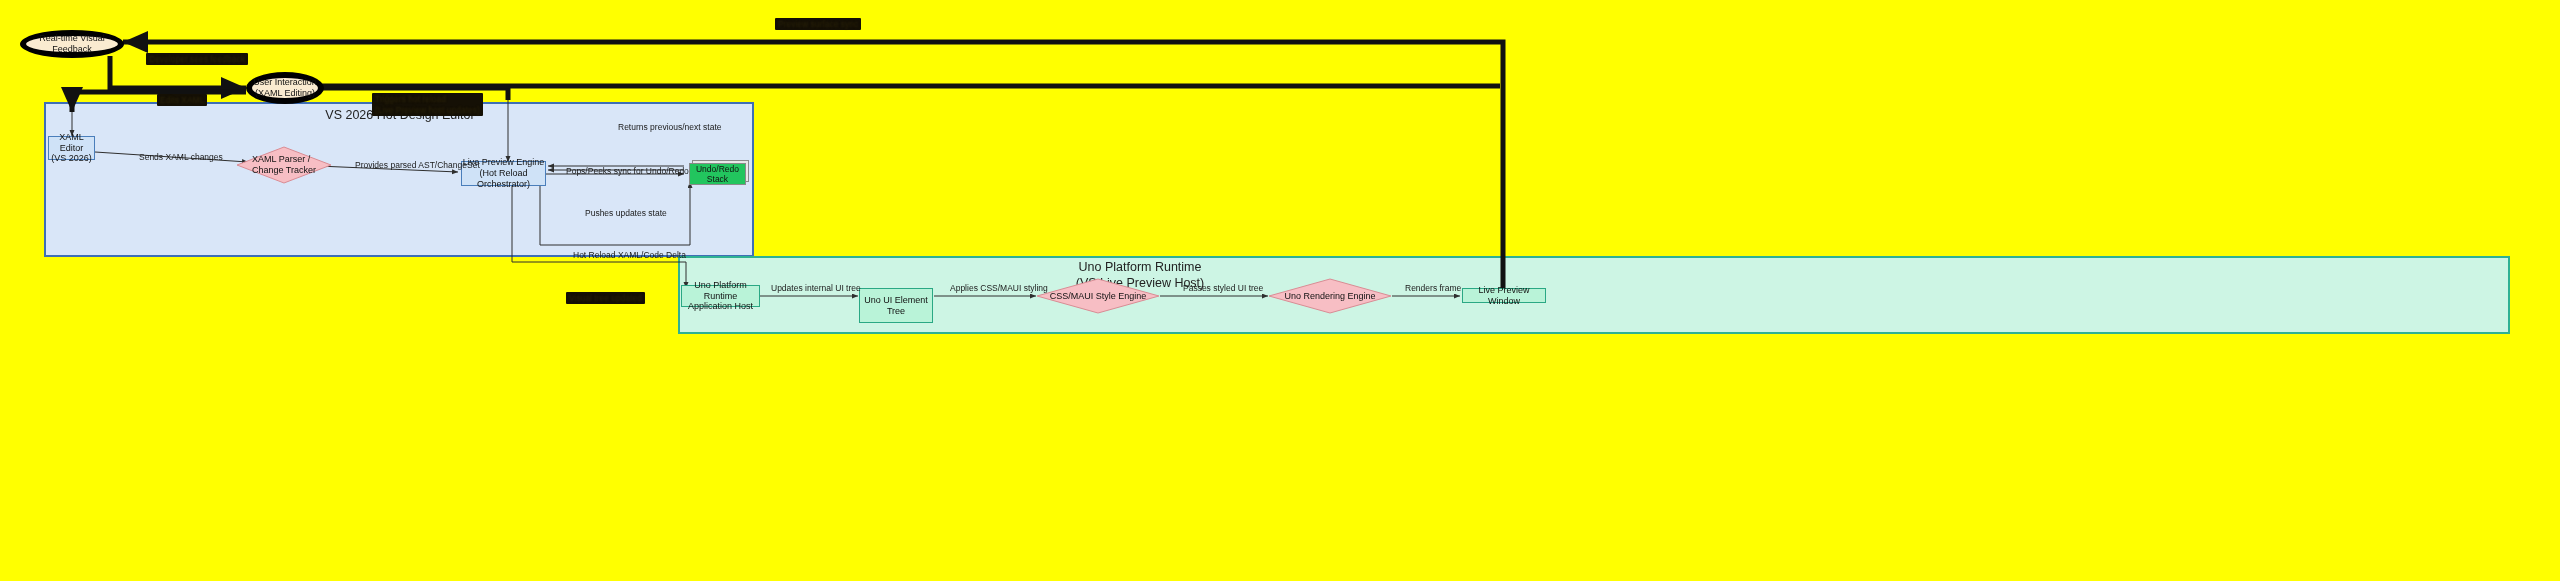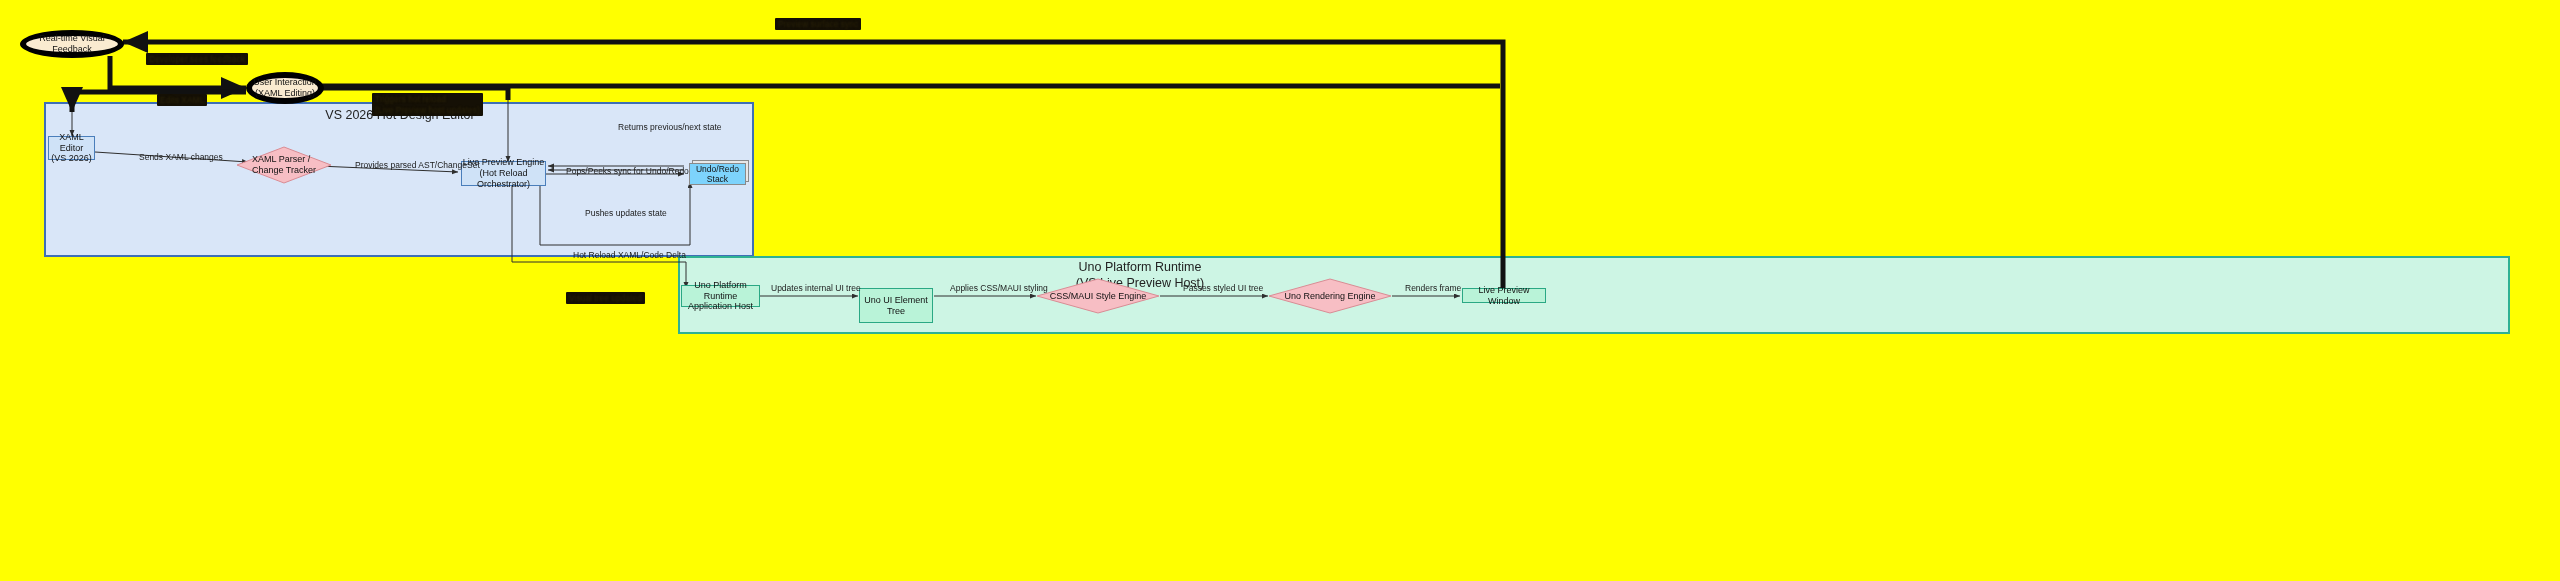--- a/index.html
+++ b/index.html
@@ -61,21 +61,21 @@
   .node-rect {
     background: #cfe2f7;
     border: 1px solid #4a7ebb;
     border-radius: 0;
   }
   .node-rect.green {
     background: #b9f3d8;
     border: 1px solid #2aa884;
   }
   .node-stack {
-    background: #7dd3fc;
+    background: #22c55e;
     border: 1px solid #8a8a8a;
     box-shadow: 3px -3px 0 -1px #e8e8e8, 3px -3px 0 0 #8a8a8a;
   }
   .node-oval {
     background: #faebd0;
     border: 6px solid #000000;
     border-radius: 50%;
     font-size: 9px;
   }
   .node-diamond-wrap {

